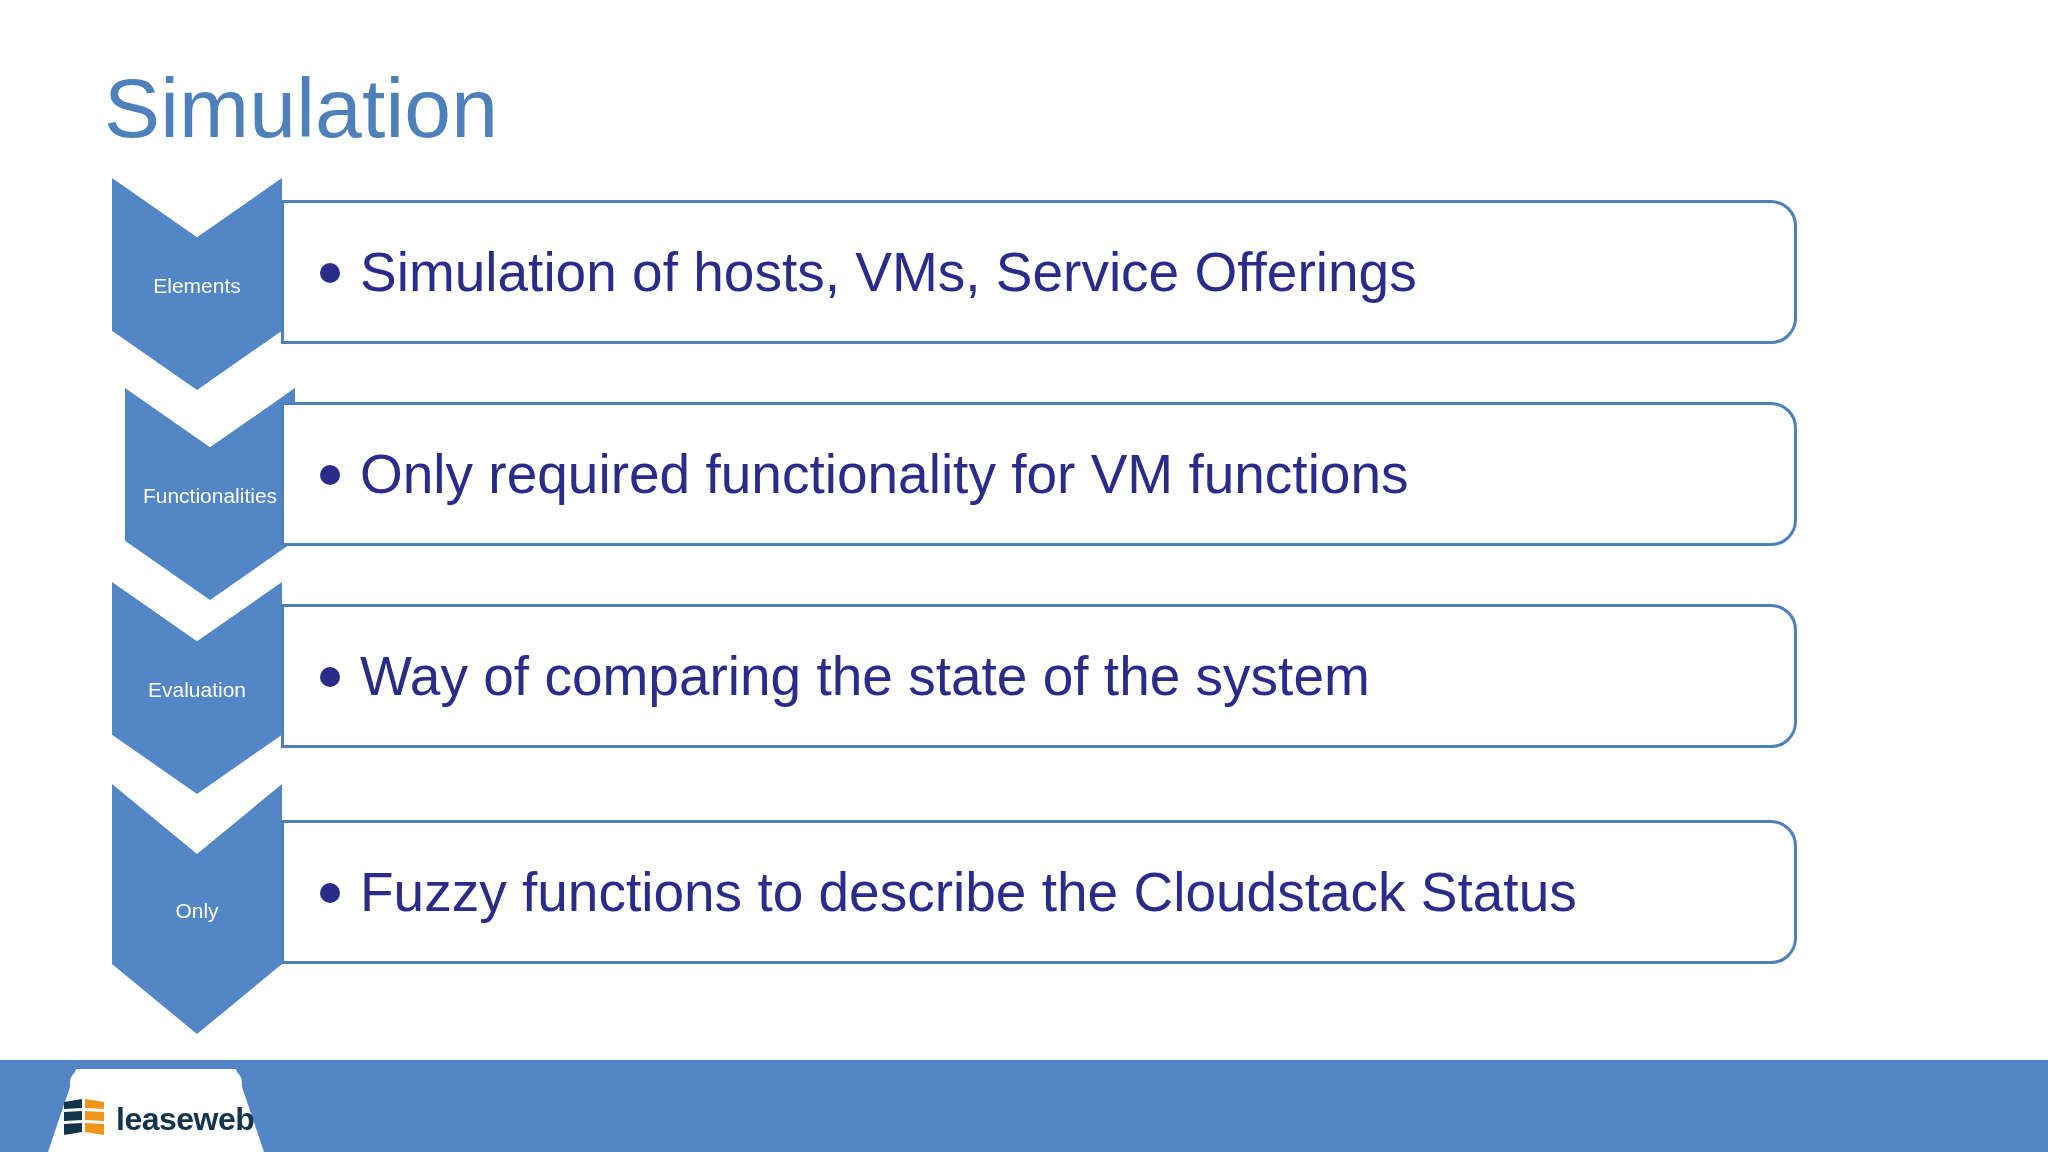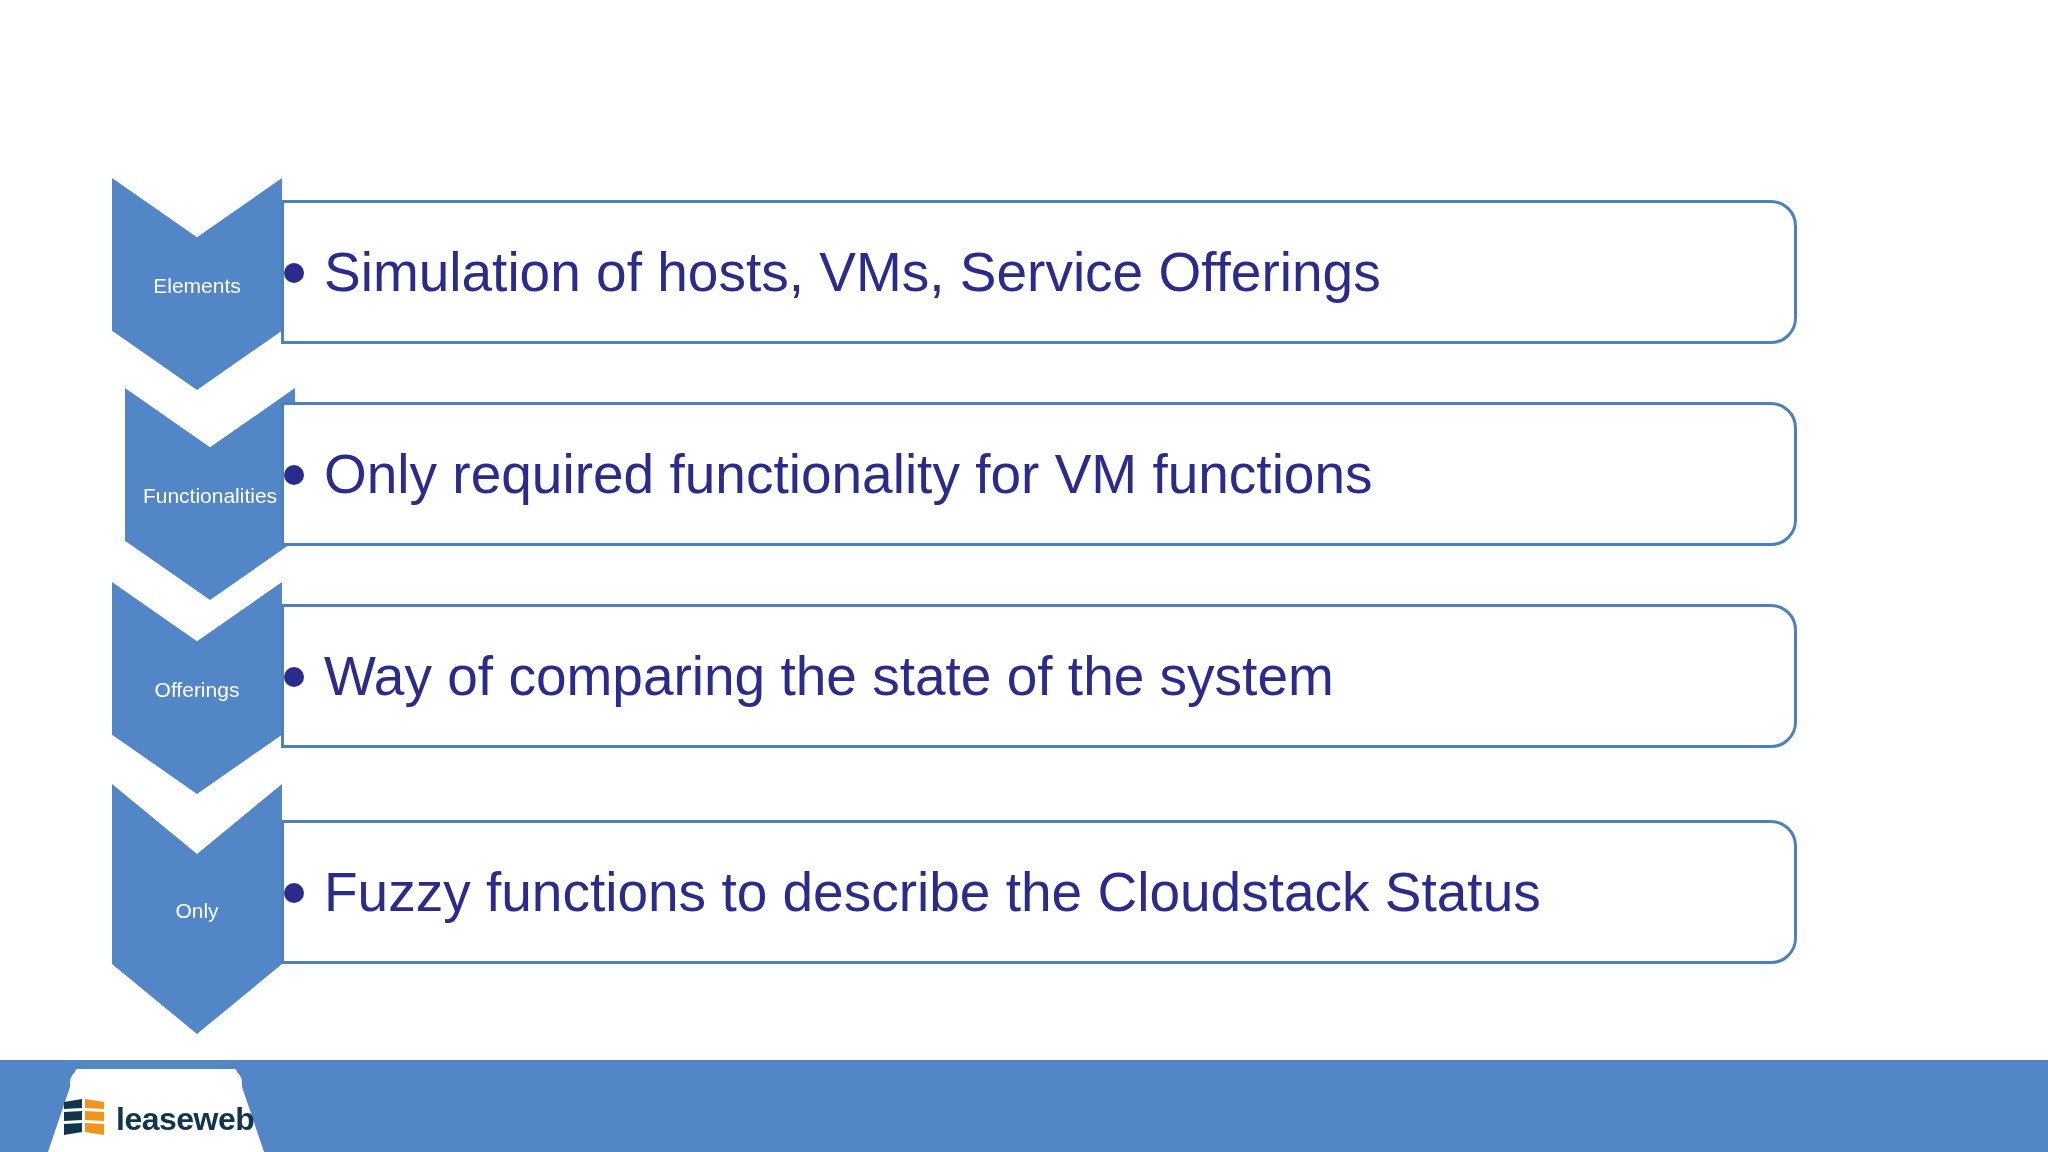--- a/index.html
+++ b/index.html
@@ -86,20 +86,21 @@
     border-top-right-radius: 26px;
     border-bottom-right-radius: 26px;
     background: #ffffff;
     display: flex;
     align-items: center;
   }
   .bullet-line {
     display: flex;
     align-items: center;
     gap: 20px;
+    padding-left: 36px;
     color: #2B2B8C;
     font-size: 55px;
     line-height: 1.1;
     white-space: nowrap;
   }
   .bullet-dot {
     width: 20px;
     height: 20px;
     border-radius: 50%;
     background: #2B2B8C;
@@ -152,20 +153,21 @@
     color: #12344D;
     letter-spacing: -0.5px;
     line-height: 1;
   }
 </style>
 </head>
 <body>
 
 <div id="slide">
 
+  <div id="slide-title">Simulation</div>
 
   <div id="chevron-list">
 
     <div class="row" style="top:178px;">
       <div class="chevron" style="top:0px; height:212px;">
         <span class="chevron-label">Elements</span>
       </div>
       <div class="textbox" style="top:22px; height:144px;">
         <div class="bullet-line">
           <span class="bullet-dot"></span>
@@ -181,21 +183,21 @@
       <div class="textbox" style="top:22px; height:144px;">
         <div class="bullet-line">
           <span class="bullet-dot"></span>
           <span>Only required functionality for VM functions</span>
         </div>
       </div>
     </div>
 
     <div class="row" style="top:582px;">
       <div class="chevron" style="top:0px; height:212px;">
-        <span class="chevron-label">Offerings</span>
+        <span class="chevron-label">Evaluation</span>
       </div>
       <div class="textbox" style="top:22px; height:144px;align-items:center;">
         <div class="bullet-line">
           <span class="bullet-dot"></span>
           <span>Way of comparing the state of the system</span>
         </div>
       </div>
     </div>
 
     <div class="row" style="top:784px;">

